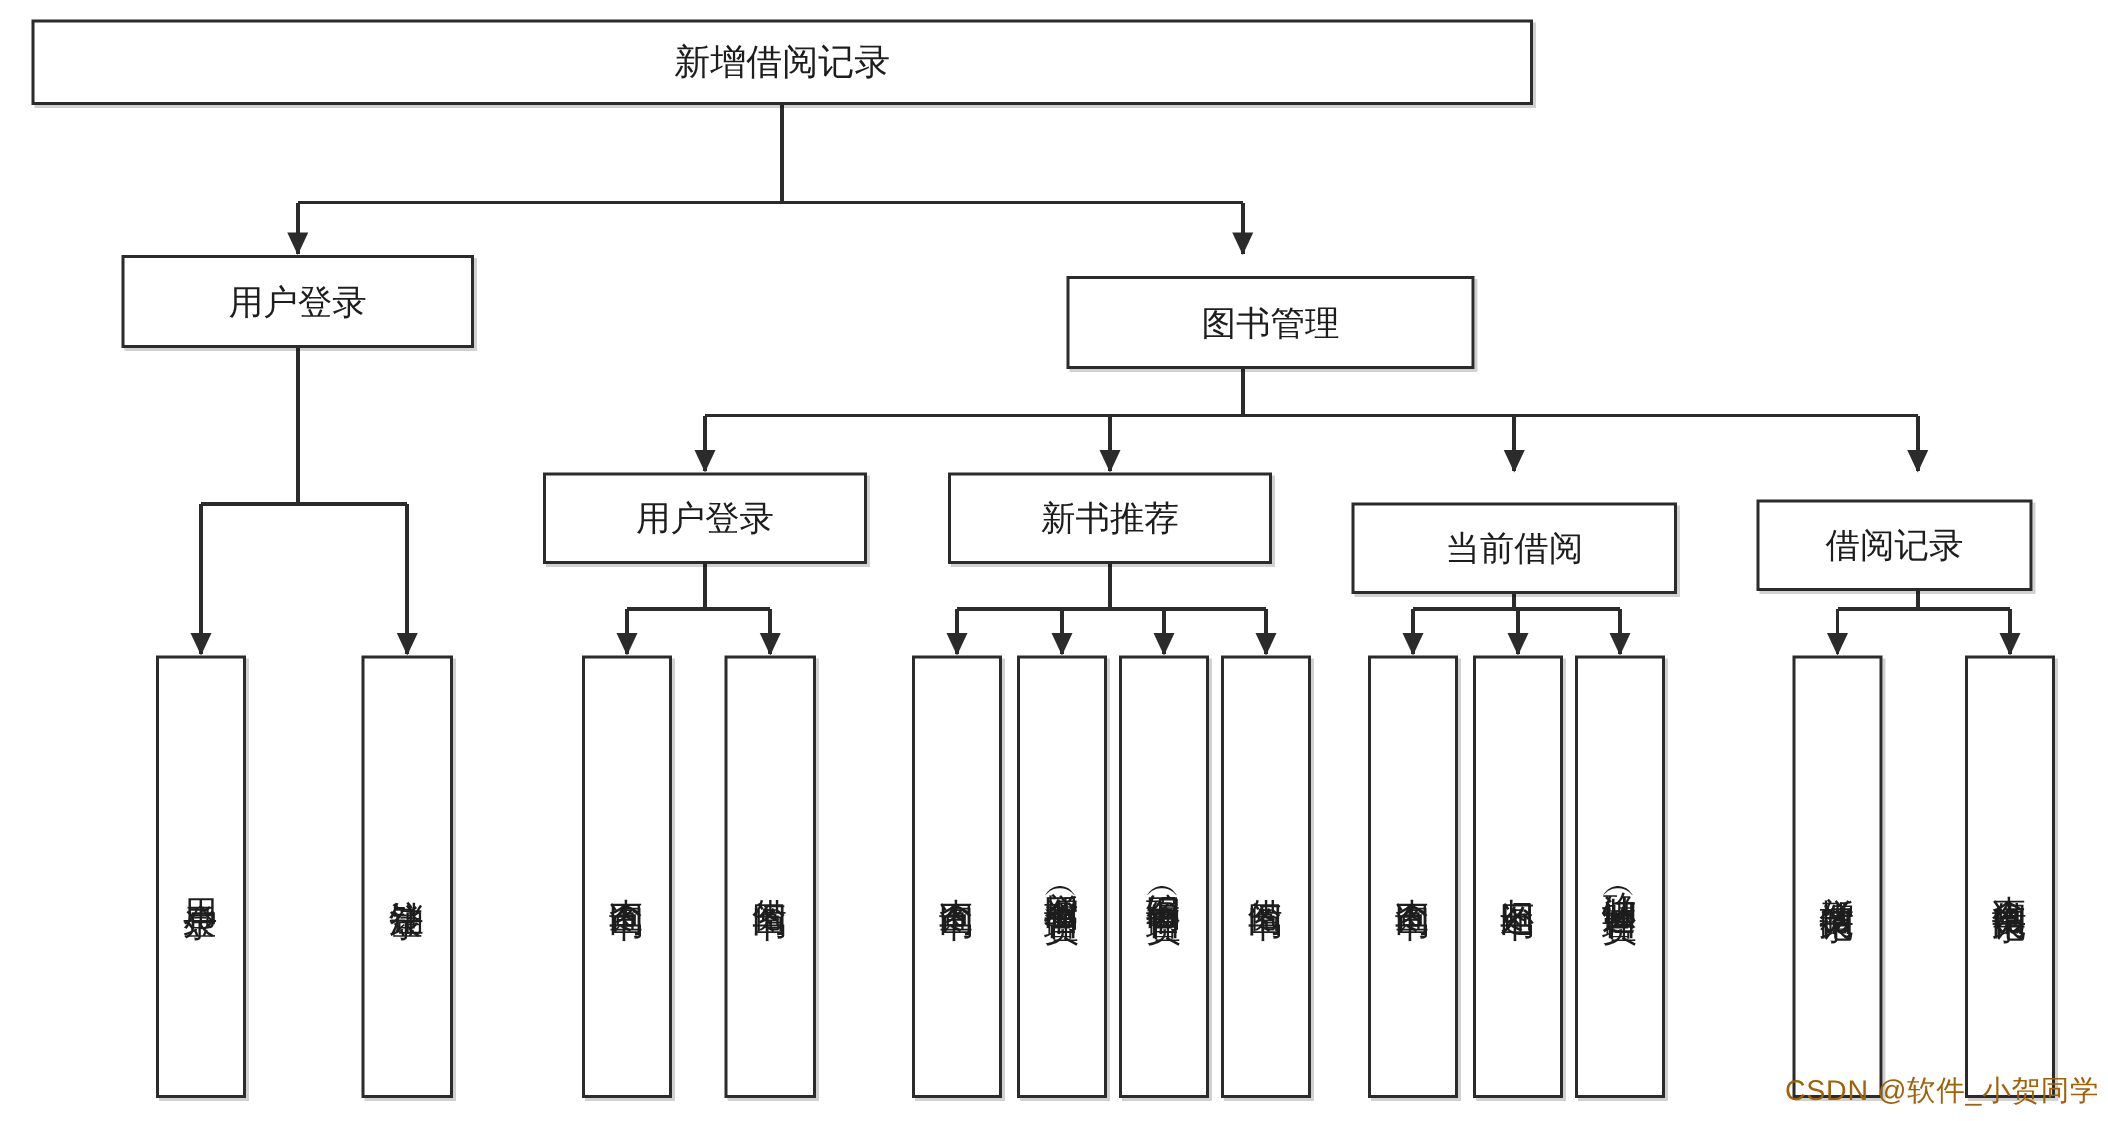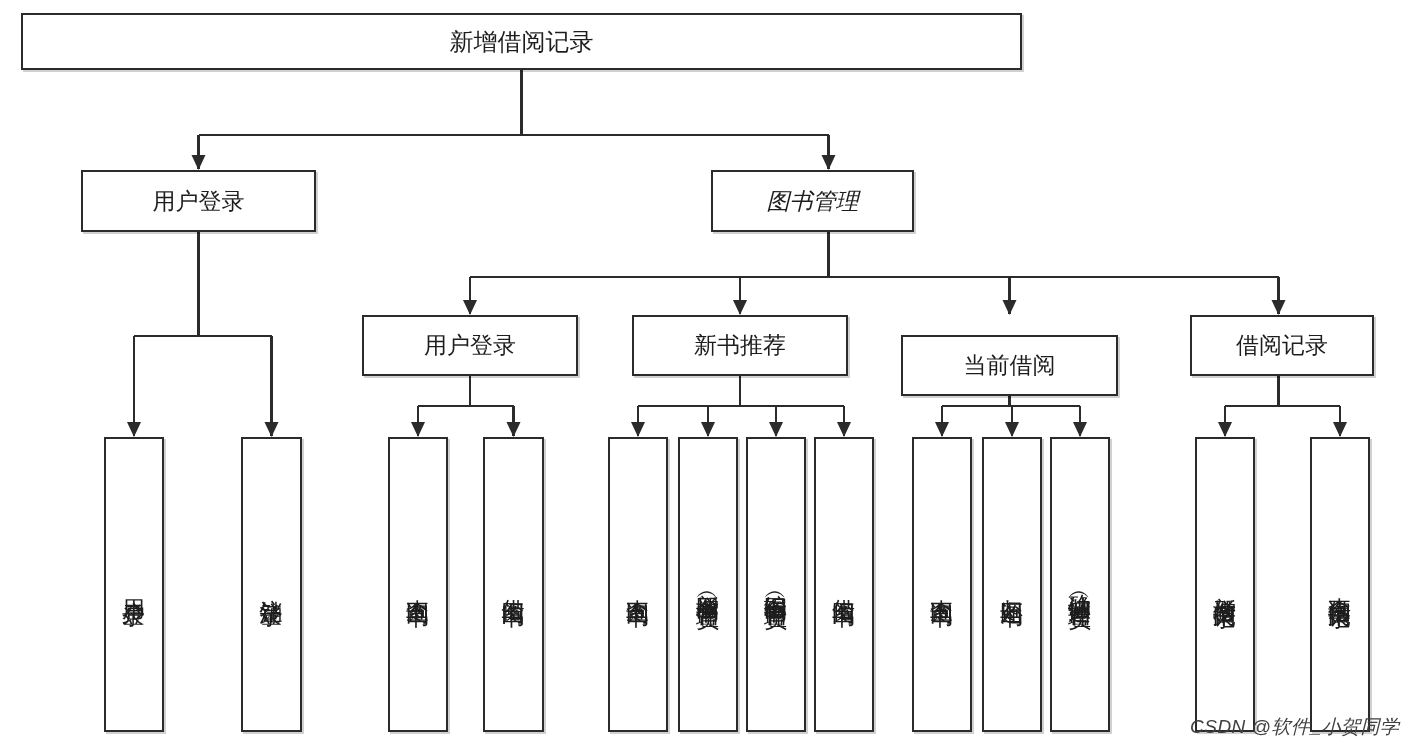--- a/index.html
+++ b/index.html
@@ -53,25 +53,24 @@
   }
   .node.vert .label {
     writing-mode: vertical-rl;
     text-orientation: upright;
     font-size: 23px;
     letter-spacing: 2px;
     white-space: nowrap;
   }
   #watermark {
     position: absolute;
-    color: #404040;
+    color: #a16207;
     font-size: 19px;
     white-space: nowrap;
     letter-spacing: 0.5px;
-    font-style: italic;
   }
 </style>
 </head>
 <body>
 
 <div id="canvas">
   <svg id="wires" viewBox="0 0 1405 747">
       <line x1="521.5" y1="70" x2="521.5" y2="135" stroke="#2b2b2b" stroke-width="2.5" shape-rendering="crispEdges"></line>
       <line x1="198.5" y1="135" x2="828.5" y2="135" stroke="#2b2b2b" stroke-width="2.5" shape-rendering="crispEdges"></line>
       <line x1="198.5" y1="135" x2="198.5" y2="169" stroke="#2b2b2b" stroke-width="2.5" shape-rendering="crispEdges"></line>
@@ -125,33 +124,33 @@
       <line x1="1340" y1="406" x2="1340" y2="436" stroke="#2b2b2b" stroke-width="2.5" shape-rendering="crispEdges"></line>
       <path d="M1333 422 L1347 422 L1340 437 Z" fill="#2b2b2b"></path>
     </svg>
   <div id="nodes-layer">
       <div class="node horiz root" style="left: 21px; top: 13px; width: 1001px; height: 57px;">
         <span class="label">新增借阅记录</span>
       </div>
       <div class="node horiz" style="left: 81px; top: 170px; width: 235px; height: 62px;">
         <span class="label">用户登录</span>
       </div>
-      <div class="node horiz" style="left: 711px; top: 170px; width: 203px; height: 62px; font-style: italic;">
+      <div class="node horiz" style="left: 711px; top: 184px; width: 272px; height: 62px;">
         <span class="label">图书管理</span>
       </div>
       <div class="node horiz" style="left: 362px; top: 315px; width: 216px; height: 61px;">
         <span class="label">用户登录</span>
       </div>
       <div class="node horiz" style="left: 632px; top: 315px; width: 216px; height: 61px;">
         <span class="label">新书推荐</span>
       </div>
       <div class="node horiz" style="left: 901px; top: 315px; width: 217px; height: 61px; margin-top: 20px;">
         <span class="label">当前借阅</span>
       </div>
-      <div class="node horiz" style="left: 1171px; top: 315px; width: 184px; height: 61px; margin-left: 19px;">
+      <div class="node horiz" style="left: 1171px; top: 333px; width: 184px; height: 61px;">
         <span class="label">借阅记录</span>
       </div>
       <div class="node vert" style="left: 104px; top: 437px; width: 60px; height: 295px;">
         <span class="label">用户登录</span>
       </div>
       <div class="node vert" style="left: 241px; top: 437px; width: 61px; height: 295px;">
         <span class="label">注销登录</span>
       </div>
       <div class="node vert" style="left: 388px; top: 437px; width: 60px; height: 295px;">
         <span class="label">查询图书</span>

